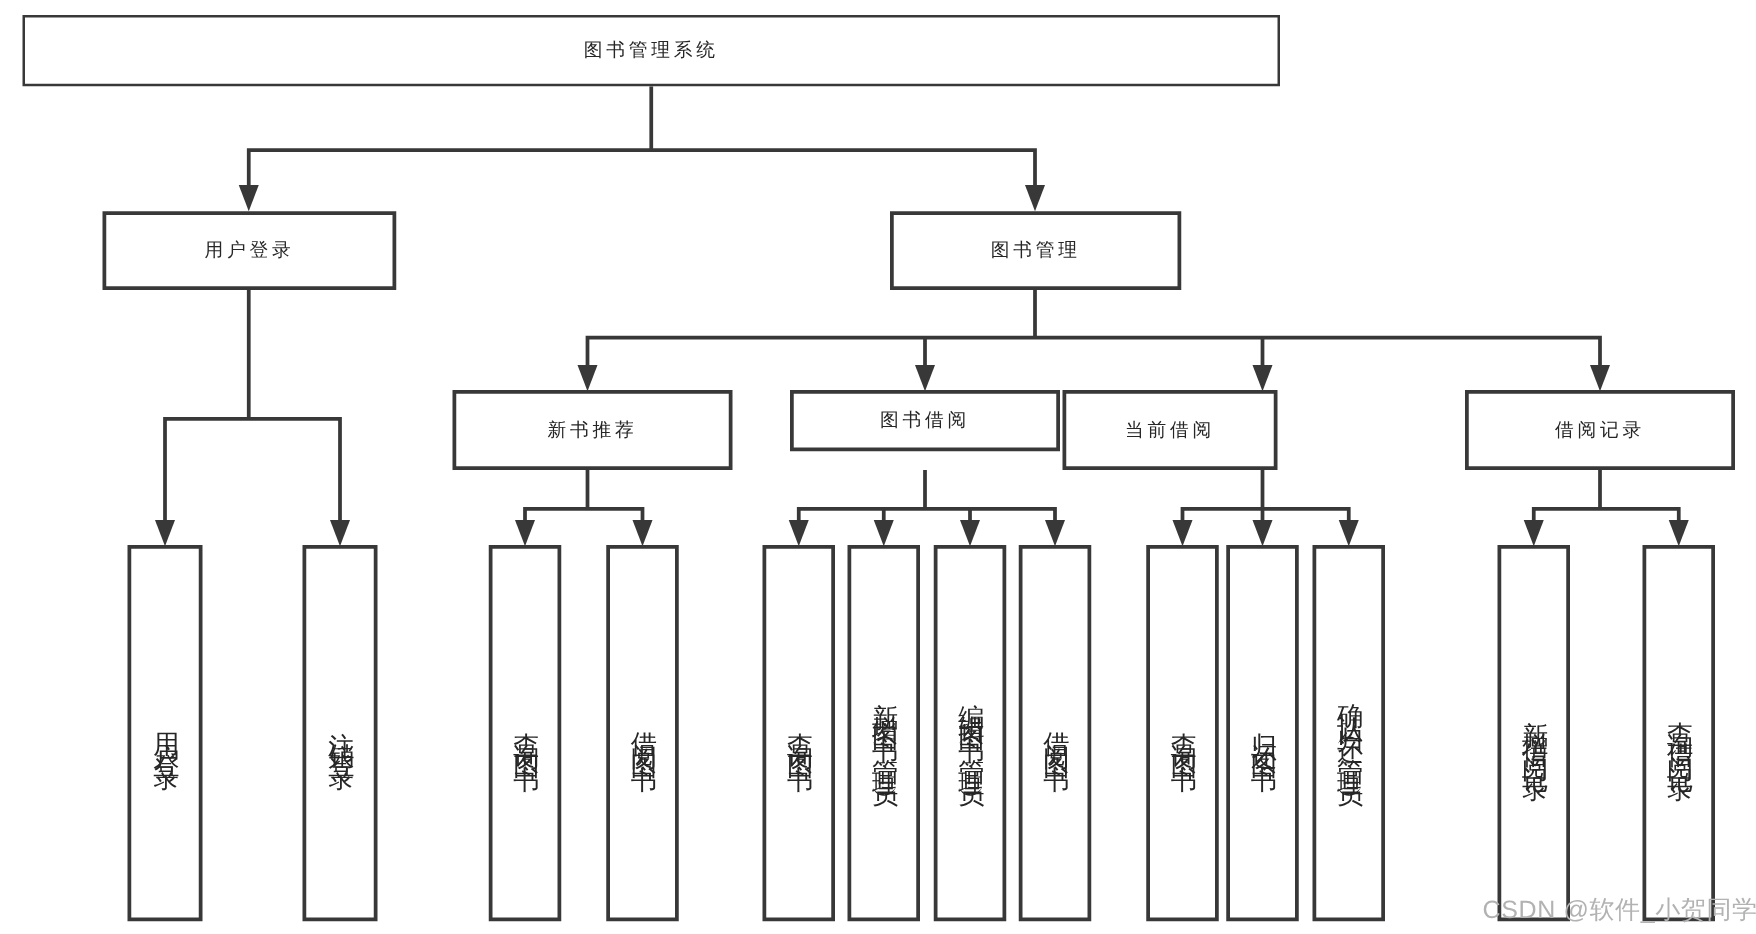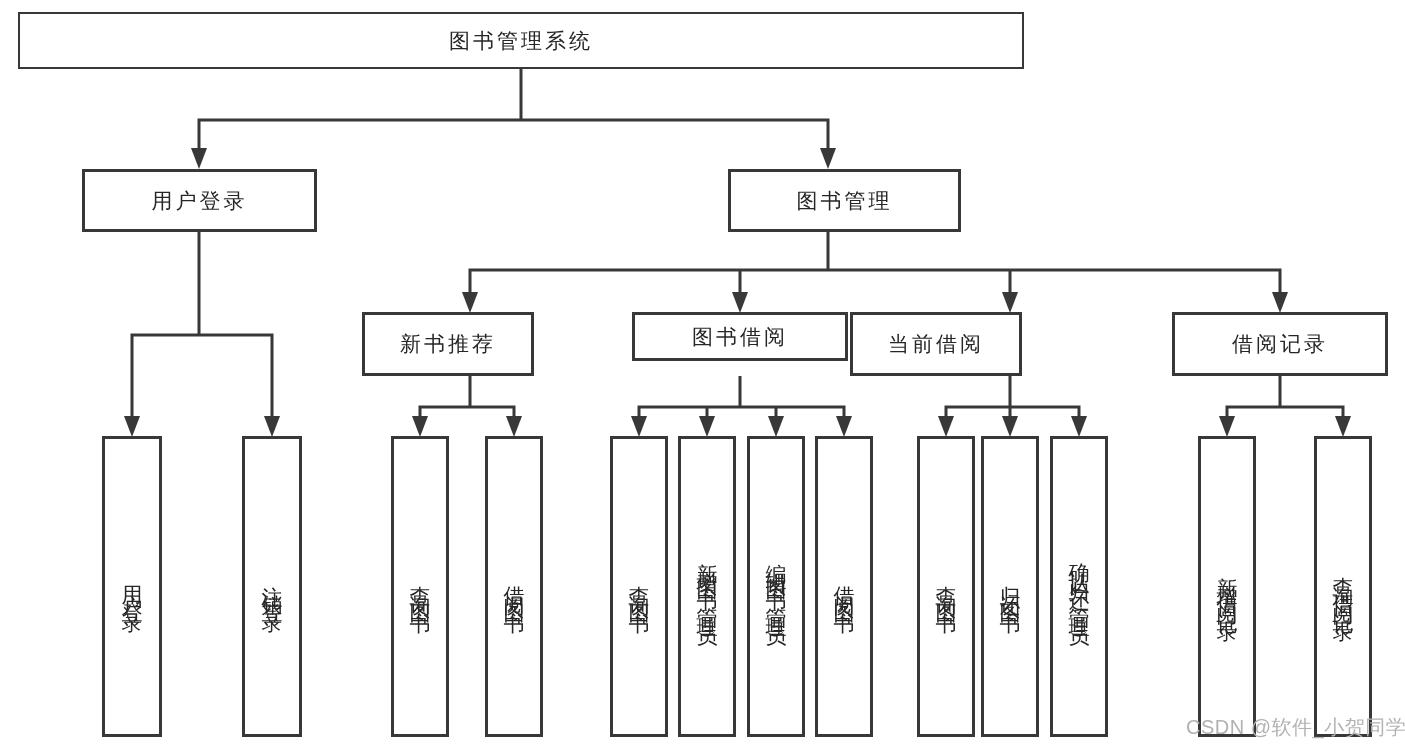--- a/index.html
+++ b/index.html
@@ -27,40 +27,40 @@
   .node {
     position: absolute;
     z-index: 2;
     box-sizing: border-box;
     background: #ffffff;
     border: 3px solid #383838;
     color: #262626;
     display: flex;
     align-items: center;
     justify-content: center;
-    font-size: 21px;
+    font-size: 15px;
     letter-spacing: 3px;
     white-space: nowrap;
   }
   .node.root-box {
     border-width: 2px;
   }
   .node.leaf {
     writing-mode: vertical-rl;
     letter-spacing: 9px;
     font-size: 21px;
     white-space: normal;
   }
   
   .root-box      { left: 18px;   top: 12px;  width: 1006px; height: 57px; }
   
   .n-user-login  { left: 82px;   top: 169px; width: 235px;  height: 63px; }
-  .n-book-mgmt   { left: 712px;  top: 169px; width: 233px;  height: 63px; margin-left: 16px; }
+  .n-book-mgmt   { left: 712px;  top: 169px; width: 233px;  height: 63px; }
   
-  .n-new-rec     { left: 362px;  top: 312px; width: 172px;  height: 64px; }
+  .n-new-rec     { left: 362px;  top: 312px; width: 224px;  height: 64px; }
   .n-borrow      { left: 632px;  top: 312px; width: 216px;  height: 49px; }
   .n-current     { left: 850px;  top: 312px; width: 172px;  height: 64px; text-align: center; }
   .n-records     { left: 1172px; top: 312px; width: 216px;  height: 64px; }
   
   .leaf { top: 436px; height: 301px; width: 58px; }
   .lf-login      { left: 102px; width: 60px; }
   .lf-logout     { left: 242px; width: 60px; }
   .lf-rec-query  { left: 391px; }
   .lf-rec-borrow { left: 485px; }
   .lf-bb-query   { left: 610px; }

